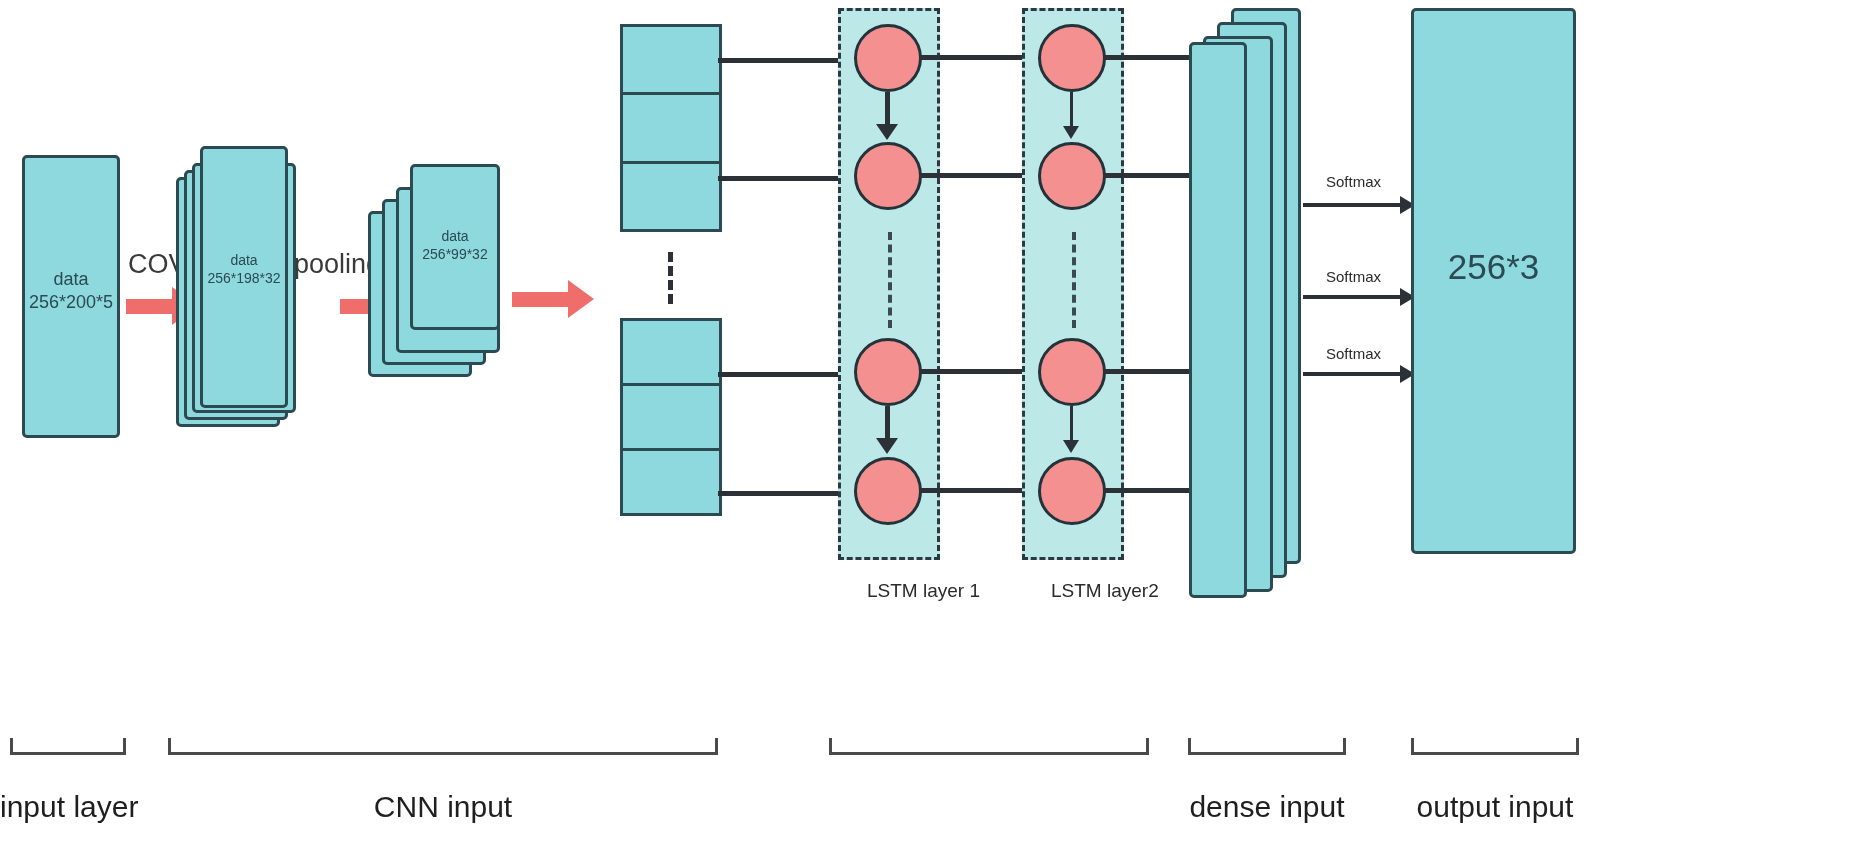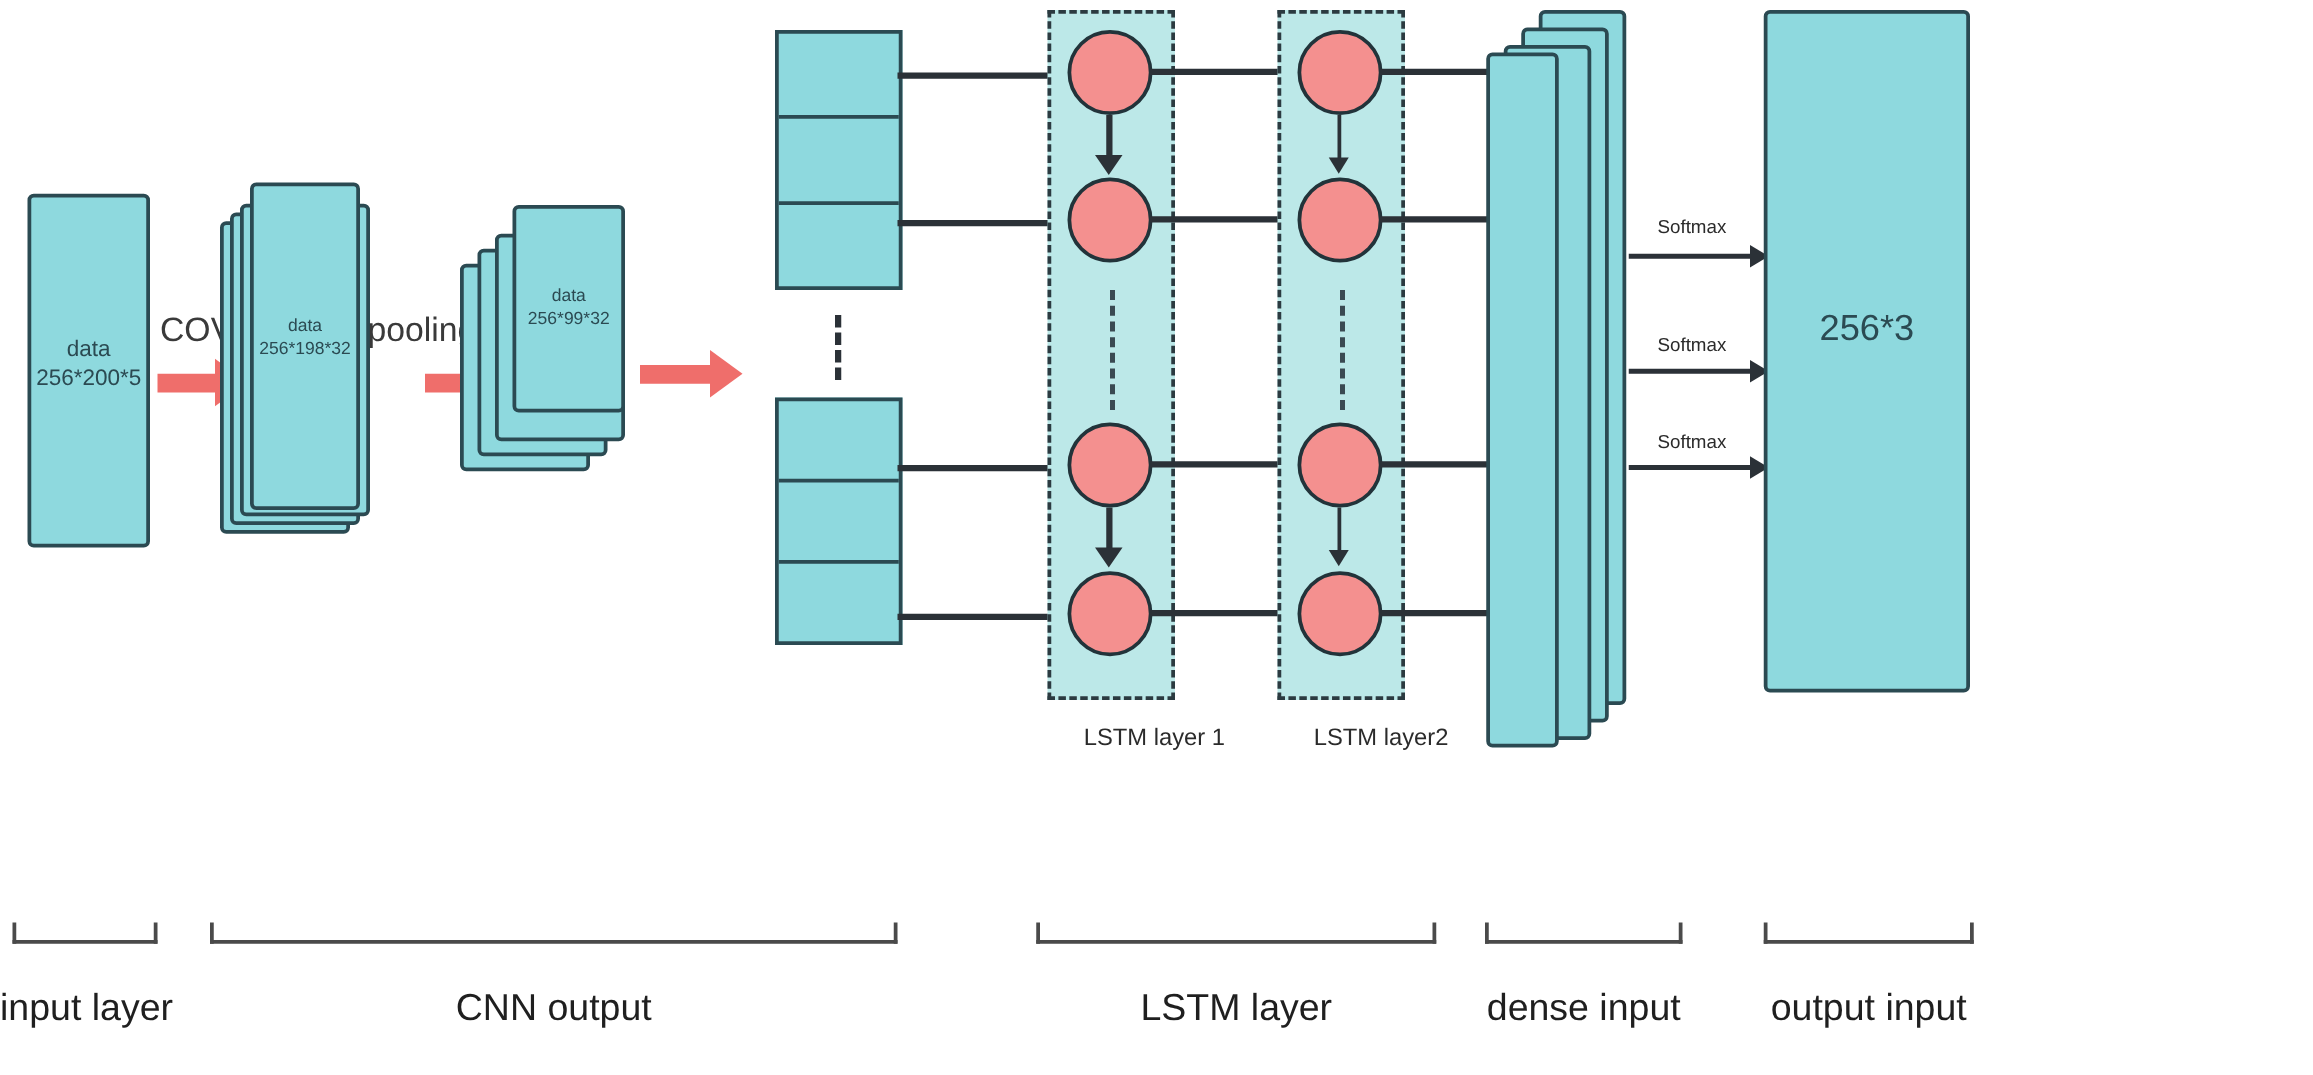--- a/index.html
+++ b/index.html
@@ -229,30 +229,29 @@
 
   <div class="sm-label" style="left:1326px;top:268px;">Softmax</div>
   <div class="sm-line" style="left:1303px;top:295px;width:102px;"></div>
   <div class="sm-head" style="left:1400px;top:288px;"></div>
 
   <div class="sm-label" style="left:1326px;top:345px;">Softmax</div>
   <div class="sm-line" style="left:1303px;top:372px;width:102px;"></div>
   <div class="sm-head" style="left:1400px;top:365px;"></div>
 
   <div class="card abs" style="left:1411px;top:8px;width:165px;height:546px;"></div>
-  <div class="card-label" style="left:1411px;top:245px;width:165px;font-size:29px;">256*3</div>
+  <div class="card-label" style="left:1411px;top:245px;width:165px;font-size:35px;">256*3</div>
 
   <div class="bracket" style="left:10px;top:738px;width:116px;"></div>
   <div class="bracket-label" style="left:0px;top:790px;width:136px;">input layer</div>
 
   <div class="bracket" style="left:168px;top:738px;width:550px;"></div>
-  <div class="bracket-label" style="left:168px;top:790px;width:550px;">CNN output</div>
+  <div class="bracket-label" style="left:168px;top:790px;width:550px;">CNN input</div>
 
   <div class="bracket" style="left:829px;top:738px;width:320px;"></div>
-  <div class="bracket-label" style="left:829px;top:790px;width:320px;">LSTM layer</div>
 
   <div class="bracket" style="left:1188px;top:738px;width:158px;"></div>
   <div class="bracket-label" style="left:1183px;top:790px;width:168px;">dense input</div>
 
   <div class="bracket" style="left:1411px;top:738px;width:168px;"></div>
   <div class="bracket-label" style="left:1406px;top:790px;width:178px;">output input</div>
 
 </div>
 
 </body></html>

